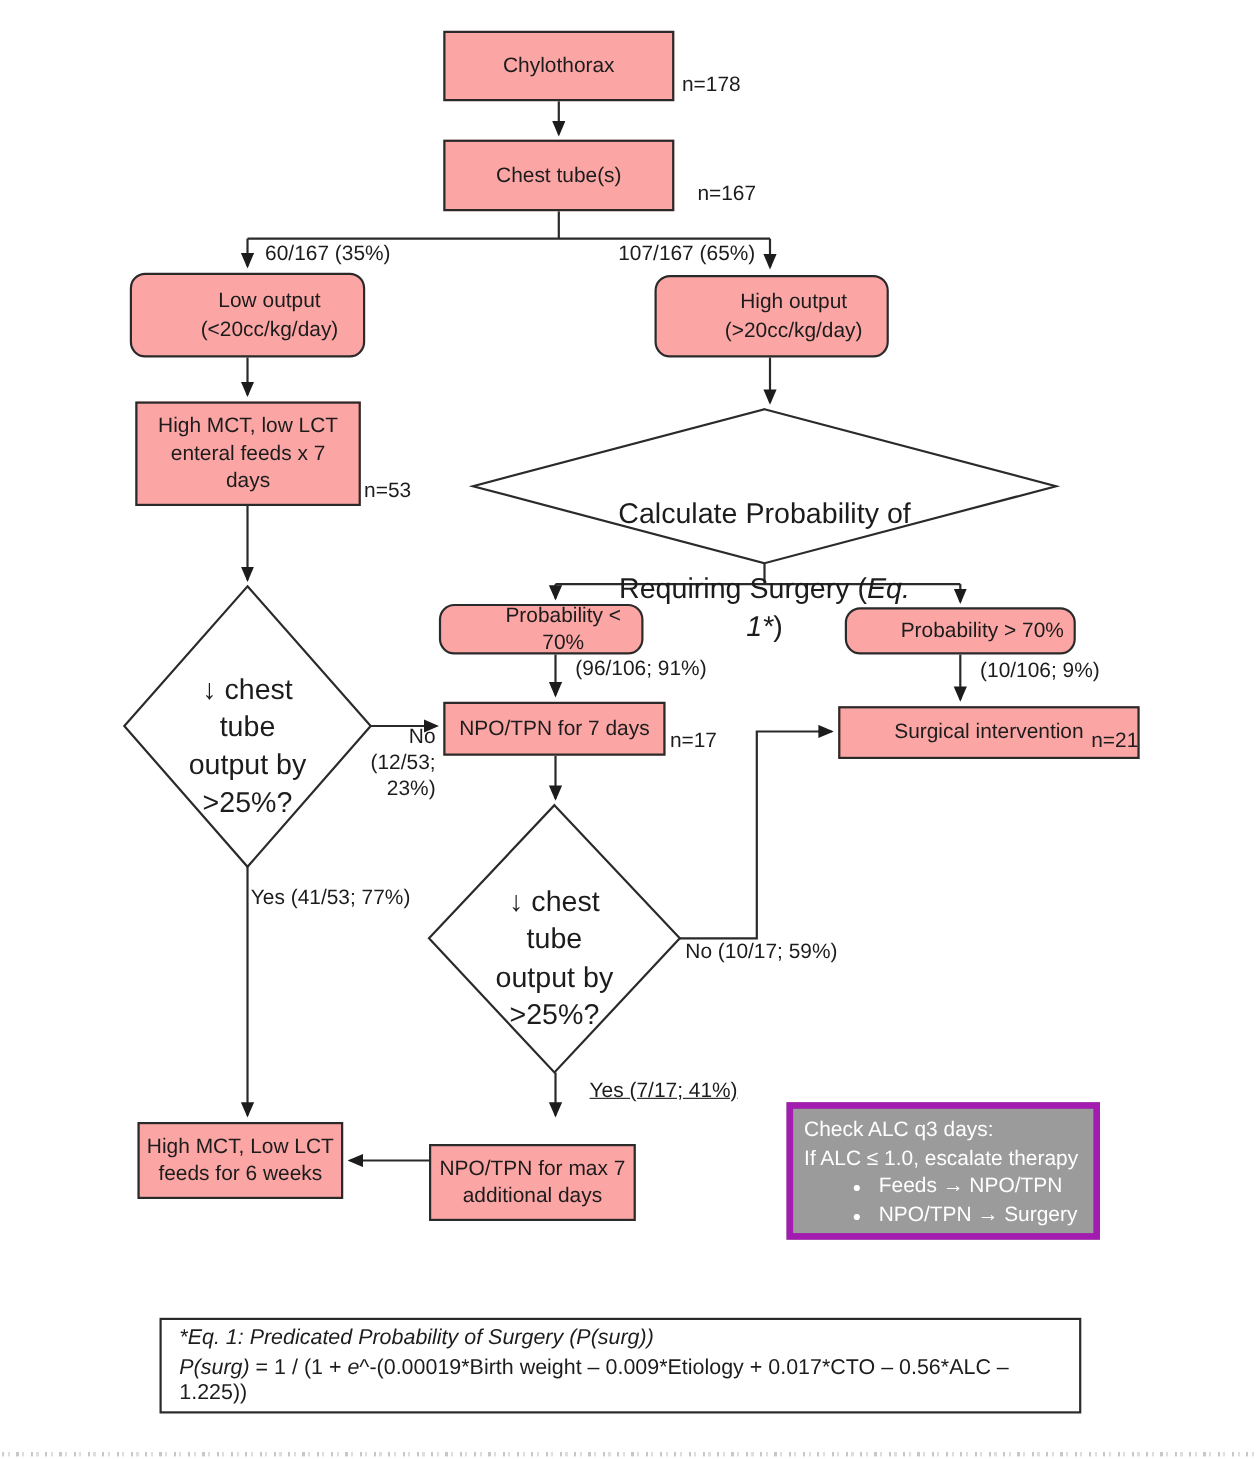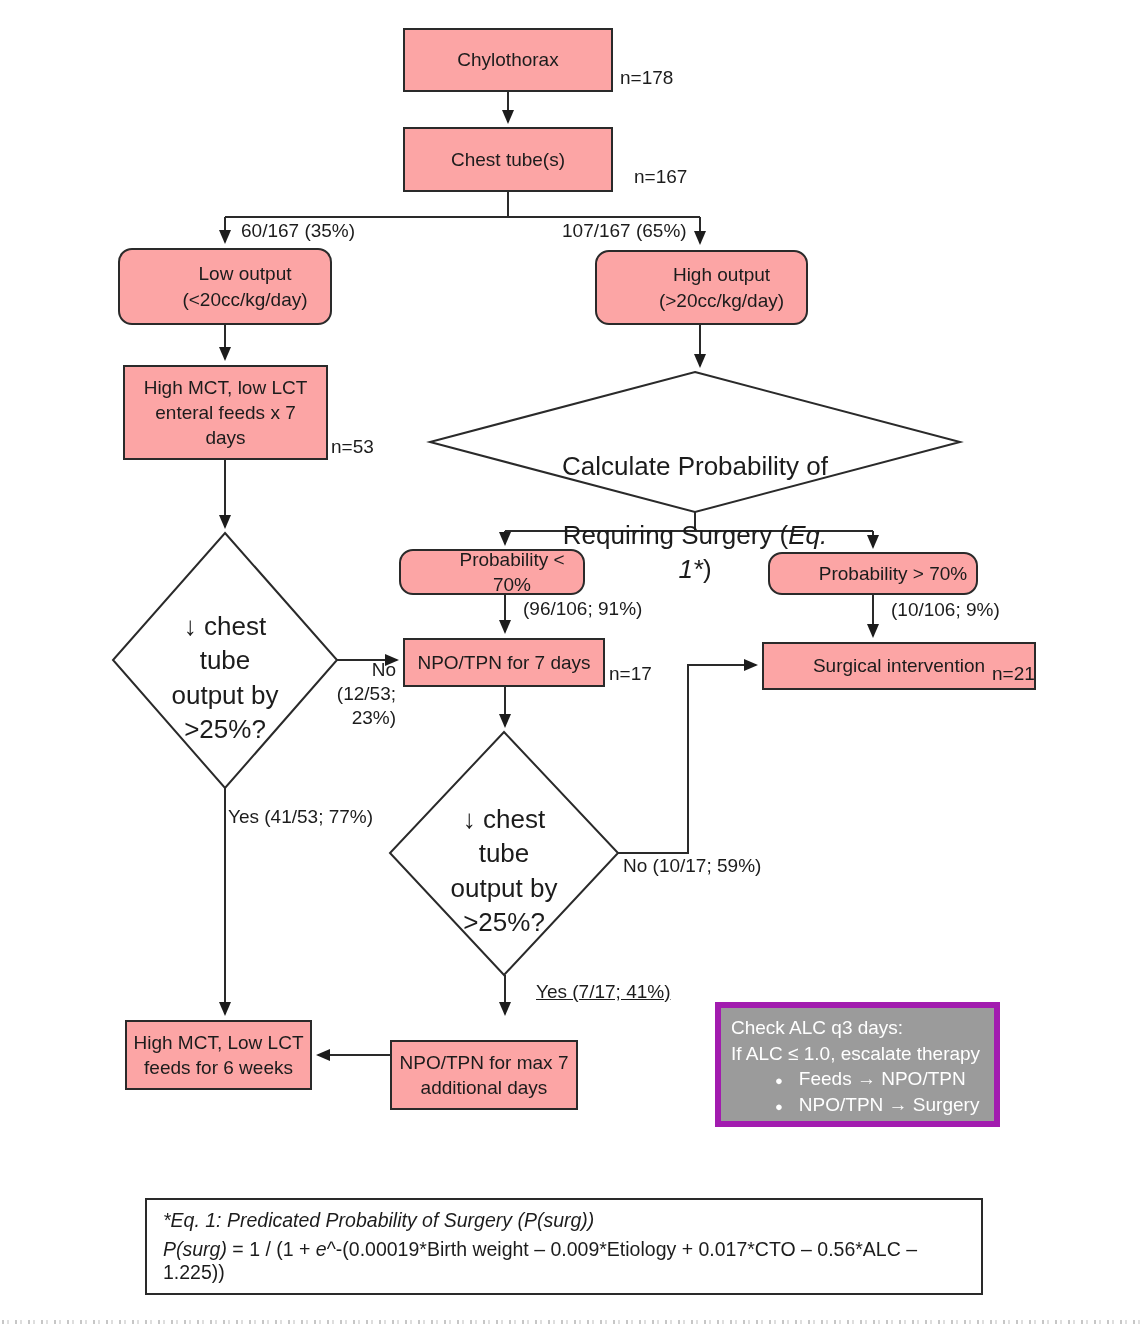--- a/index.html
+++ b/index.html
@@ -23,21 +23,21 @@
     white-space:pre-line;
   }
   .note{
     position:absolute;left:715px;top:1002px;width:285px;height:125px;
     background:#9b9b9b;border:6px solid #a21caf;box-sizing:border-box;
     color:#ffffff;font-size:19px;line-height:1.35;padding:7px 10px;
   }
   .note .brow{display:flex;align-items:baseline;padding-left:44px;}
   .note .dot{font-size:13px;margin-right:16px;}
   .eqbox{
-    position:absolute;left:145px;top:1198px;width:838px;height:97px;
+    position:absolute;left:145px;top:1198px;width:838px;height:87px;
     background:#ffffff;border:2px solid #2a2a2a;box-sizing:border-box;
     font-size:19.5px;display:flex;flex-direction:column;justify-content:space-evenly;
     padding:2px 16px;
   }
   .it{font-style:italic;}
   .capcut{
     position:absolute;left:2px;top:1320px;width:1140px;height:4px;
     background:repeating-linear-gradient(to right,
       #b9b9b9 0px,#b9b9b9 2px,#ffffff 2px,#ffffff 5px,
       #d6d6d6 5px,#d6d6d6 7px,#ffffff 7px,#ffffff 13px);

